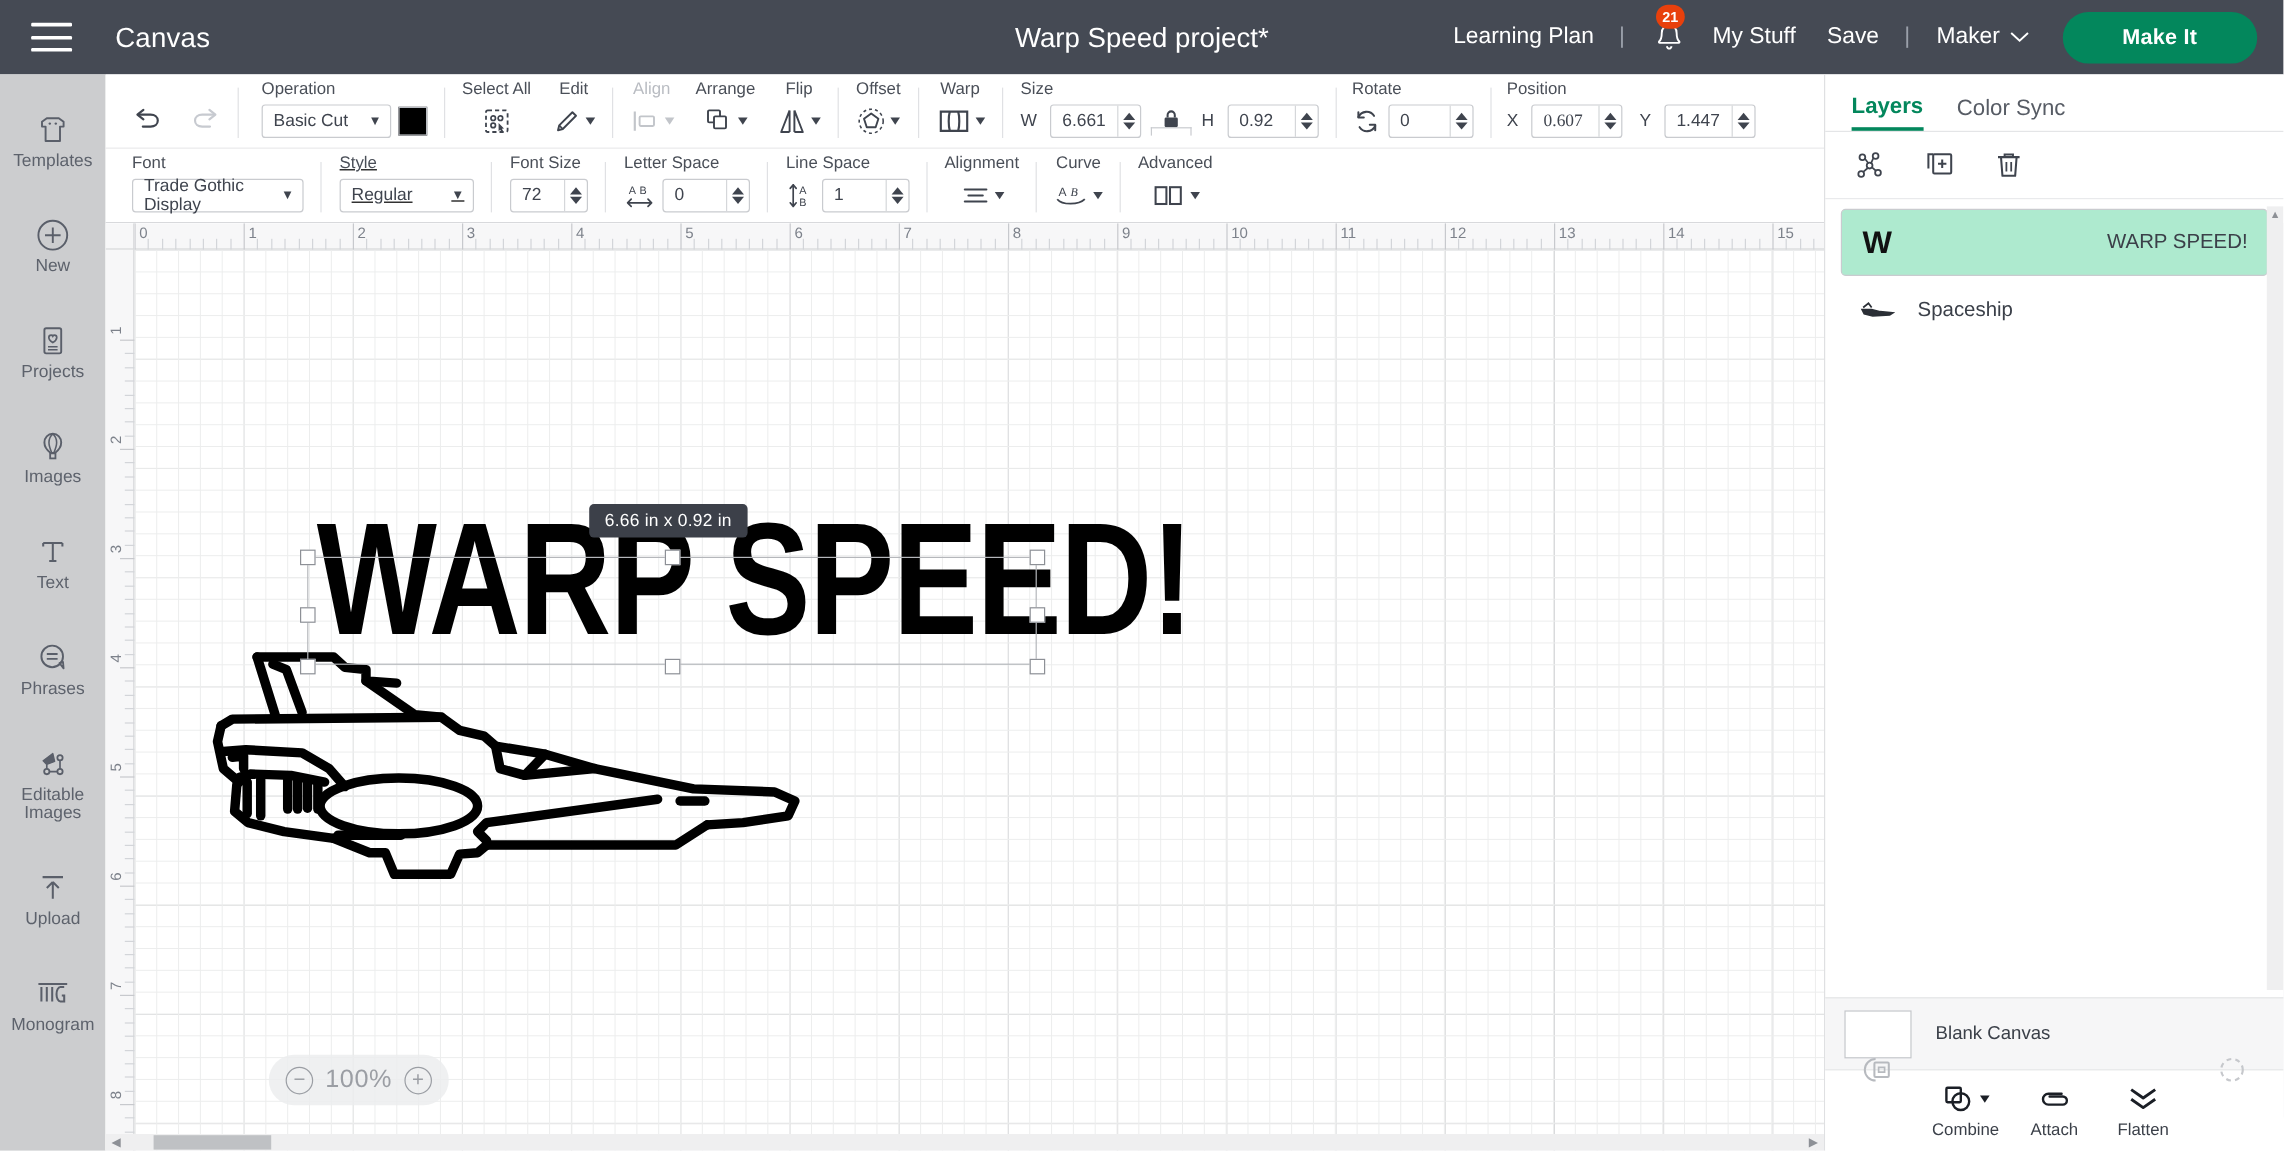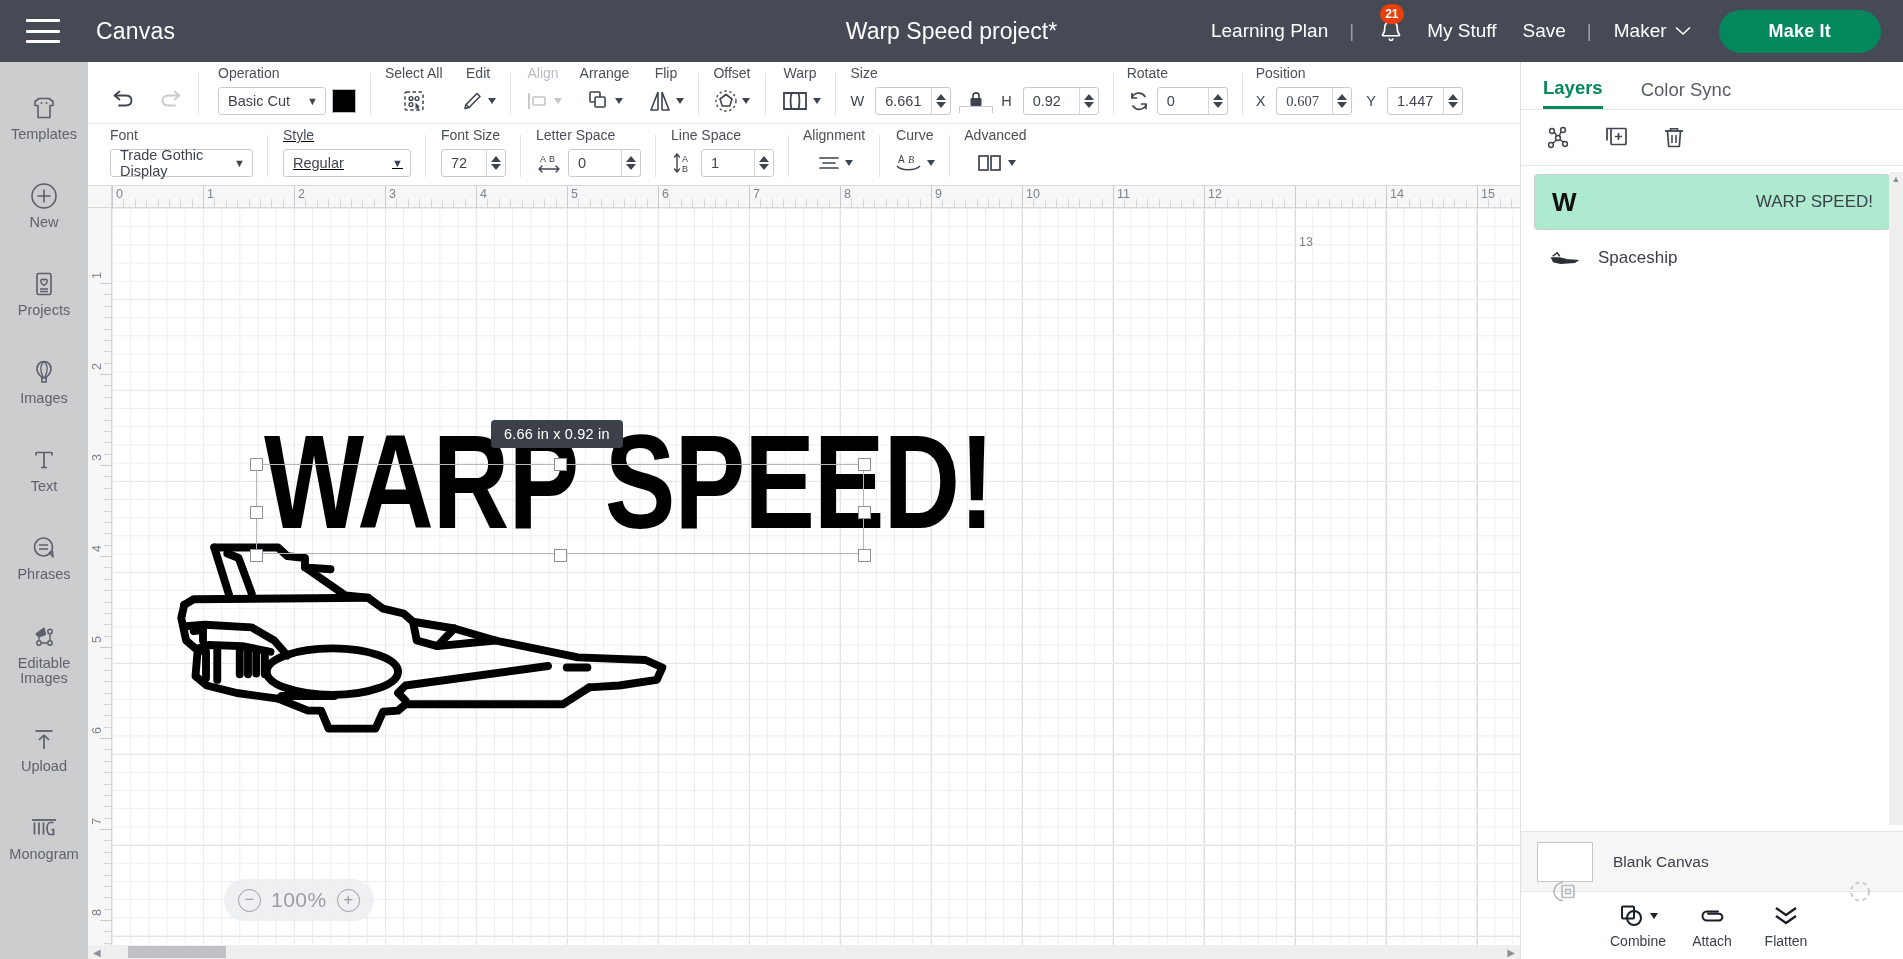--- a/index.html
+++ b/index.html
@@ -150,21 +150,21 @@
   .hscroll-thumb { width: 98px; height: 12px; background: #bfc1c4; margin-left: 22px; border-radius: 0; }
   .hscroll-arrow { font-size: 10px; color: #8d9096; padding: 0 5px; }
   .vscroll { position: absolute; right: 0; top: 186px; width: 14px; height: 745px; background: #efeff0; }
   .vscroll-arrow { position: absolute; font-size: 10px; color: #8d9096; width: 14px; text-align: center; }
 
   
   .panel {
     position: absolute; right: 0; top: 62px; width: 383px; height: 897px;
     background: #fff; border-left: 1px solid #dfe0e2; display: flex; flex-direction: column;
   }
-  .panel-tabs { display: flex; height: 48px; align-items: center; padding-left: 22px; gap: 38px;
+  .panel-tabs { display: flex; height: 48px; align-items: center; padding-left: 22px; gap: 28px;
      border-bottom: 1px solid #e4e5e7; }
   .ptab { font-size: 18.5px; color: #575c65; cursor: pointer; height: 47px; display: flex;
      align-items: center; padding-top: 8px; }
   .ptab.active { color: #03875c; font-weight: 700; border-bottom: 3px solid #03875c; }
   .panel-tools { height: 56px; display: flex; align-items: center; gap: 30px; padding-left: 24px;
      border-bottom: 1px solid #e9eaec; }
   .ptool { cursor: pointer; display: flex; align-items: center; }
 
   .layer-list { flex: 1; padding: 8px 13px 0 13px; overflow: hidden; position: relative; }
   .layer-row { display: flex; align-items: center; gap: 18px; height: 56px; border-radius: 4px;
@@ -501,21 +501,21 @@
           <span>Trade Gothic Display</span>
           <span class="cr" style="margin-left:4px">▼</span>
         </div>
       </div>
     </div>
     <div class="vsep"></div>
 
     <div class="tgroup" style="align-items:flex-start; padding-left:10px;text-decoration:underline;">
       <div class="tglabel">Style</div>
       <div class="tgrow">
-        <div class="sel" style="width:128px">
+        <div class="sel" style="width:112px">
           <span>Regular</span>
           <span class="cr">▼</span>
         </div>
       </div>
     </div>
     <div class="vsep"></div>
 
     <div class="tgroup" style="align-items:flex-start; padding-left:10px;">
       <div class="tglabel">Font Size</div>
       <div class="tgrow">
@@ -770,21 +770,21 @@
         <div class="rh-tick" style="left: 1092px;"></div>
         <div class="rh-num" style="left: 1092px;">12</div>
         <div class="rh-minor" style="left: 1103.38px;"></div>
         <div class="rh-minor" style="left: 1114.75px;"></div>
         <div class="rh-minor" style="left: 1126.12px;"></div>
         <div class="rh-minor" style="left: 1137.5px;"></div>
         <div class="rh-minor" style="left: 1148.88px;"></div>
         <div class="rh-minor" style="left: 1160.25px;"></div>
         <div class="rh-minor" style="left: 1171.62px;"></div>
         <div class="rh-tick" style="left: 1183px;"></div>
-        <div class="rh-num" style="left: 1183px; margin-top: 48px;">13</div>
+        <div class="rh-num" style="left: 1183px;">13</div>
         <div class="rh-minor" style="left: 1194.38px;"></div>
         <div class="rh-minor" style="left: 1205.75px;"></div>
         <div class="rh-minor" style="left: 1217.12px;"></div>
         <div class="rh-minor" style="left: 1228.5px;"></div>
         <div class="rh-minor" style="left: 1239.88px;"></div>
         <div class="rh-minor" style="left: 1251.25px;"></div>
         <div class="rh-minor" style="left: 1262.62px;"></div>
         <div class="rh-tick" style="left: 1274px;"></div>
         <div class="rh-num" style="left: 1274px;">14</div>
         <div class="rh-minor" style="left: 1285.38px;"></div>

